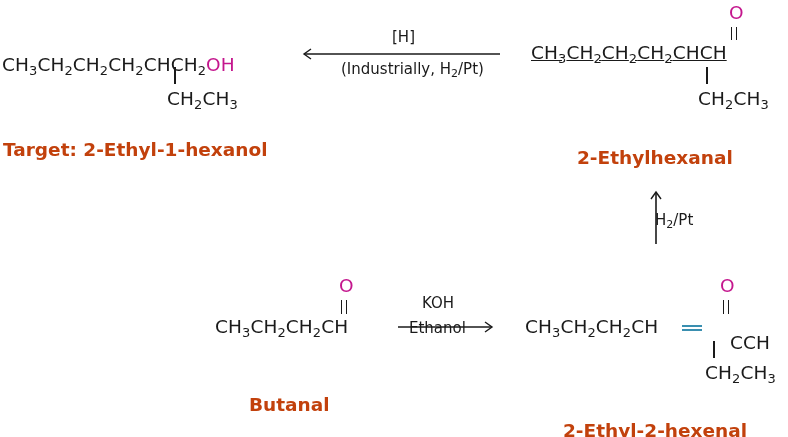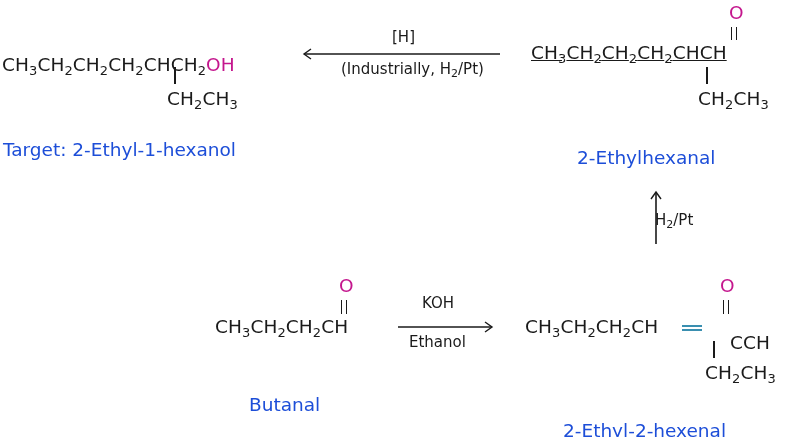--- a/index.html
+++ b/index.html
@@ -2,21 +2,21 @@
 <html><head>
   <meta charset="utf-8">
   <style>
     html, body { margin: 0; padding: 0; background: #ffffff; }
     body { width: 788px; height: 437px; position: relative; overflow: hidden;
            font-family: "DejaVu Sans", "Liberation Sans", sans-serif; color: #1a1a1a; }
     .abs { position: absolute; white-space: nowrap; }
     .formula { font-size: 18.5px; letter-spacing: 0.1px; }
     .formula sub { font-size: 13px; vertical-align: -4px; line-height: 0; }
     .pink { color: #c4168d; }
-    .name { font-weight: normal; font-size: 18.5px; color: #1d4ed8; text-align: right; }
+    .name { font-weight: bold; font-size: 18.5px; color: #c2410c; text-align: right; }
     .reagent { font-size: 15px; }
     .reagent sub { font-size: 11px; vertical-align: -3px; line-height: 0; }
     .vline { position: absolute; width: 1.6px; background: #1a1a1a; }
     .dbl { position: absolute; width: 6px; height: 12px; border-left: 1.6px solid #1a1a1a; border-right: 1.6px solid #1a1a1a; box-sizing: border-box; }
     .cc-dbl { position: absolute; width: 20px; height: 6px; border-top: 2px solid #3a8fb0; border-bottom: 2px solid #3a8fb0; box-sizing: border-box; }
     svg { position: absolute; overflow: visible; }
   </style>
 </head>
 <body>
 
@@ -62,21 +62,21 @@
 <div class="abs formula" style="left:215px; top:316px;">
   <span>CH</span><sub>3</sub><span>CH</span><sub>2</sub><span>CH</span><sub>2</sub><span>CH</span>
 </div>
 <div class="abs name" style="left:249px; top:394px;">Butanal</div>
 
 <div class="abs reagent" style="left:422px; top:294px;">KOH</div>
 <svg width="96" height="12" style="left:398px; top:321px;">
   <line x1="0" y1="6" x2="94" y2="6" stroke="#1a1a1a" stroke-width="1.6"></line>
   <polyline points="87,1 94,6 87,11" fill="none" stroke="#1a1a1a" stroke-width="1.4"></polyline>
 </svg>
-<div class="abs reagent" style="left:409px; top:333px;">Ethanol</div>
+<div class="abs reagent" style="left:409px; top:319px;">Ethanol</div>
 
 <div class="abs formula pink" style="left:720px; top:275px;">O</div>
 <div class="dbl" style="left:723px; top:300px; height:14px;"></div>
 <div class="abs formula" style="left:525px; top:316px;">
   <span>CH</span><sub>3</sub><span>CH</span><sub>2</sub><span>CH</span><sub>2</sub><span>CH</span>
 </div>
 <div class="cc-dbl" style="left:682px; top:325px;"></div>
 <div class="abs formula" style="left:706px; top:332px;margin-left:24px;">CCH</div>
 <div class="vline" style="left:713px; top:341px; height:17px;"></div>
 <div class="abs formula" style="left:705px; top:362px;">

